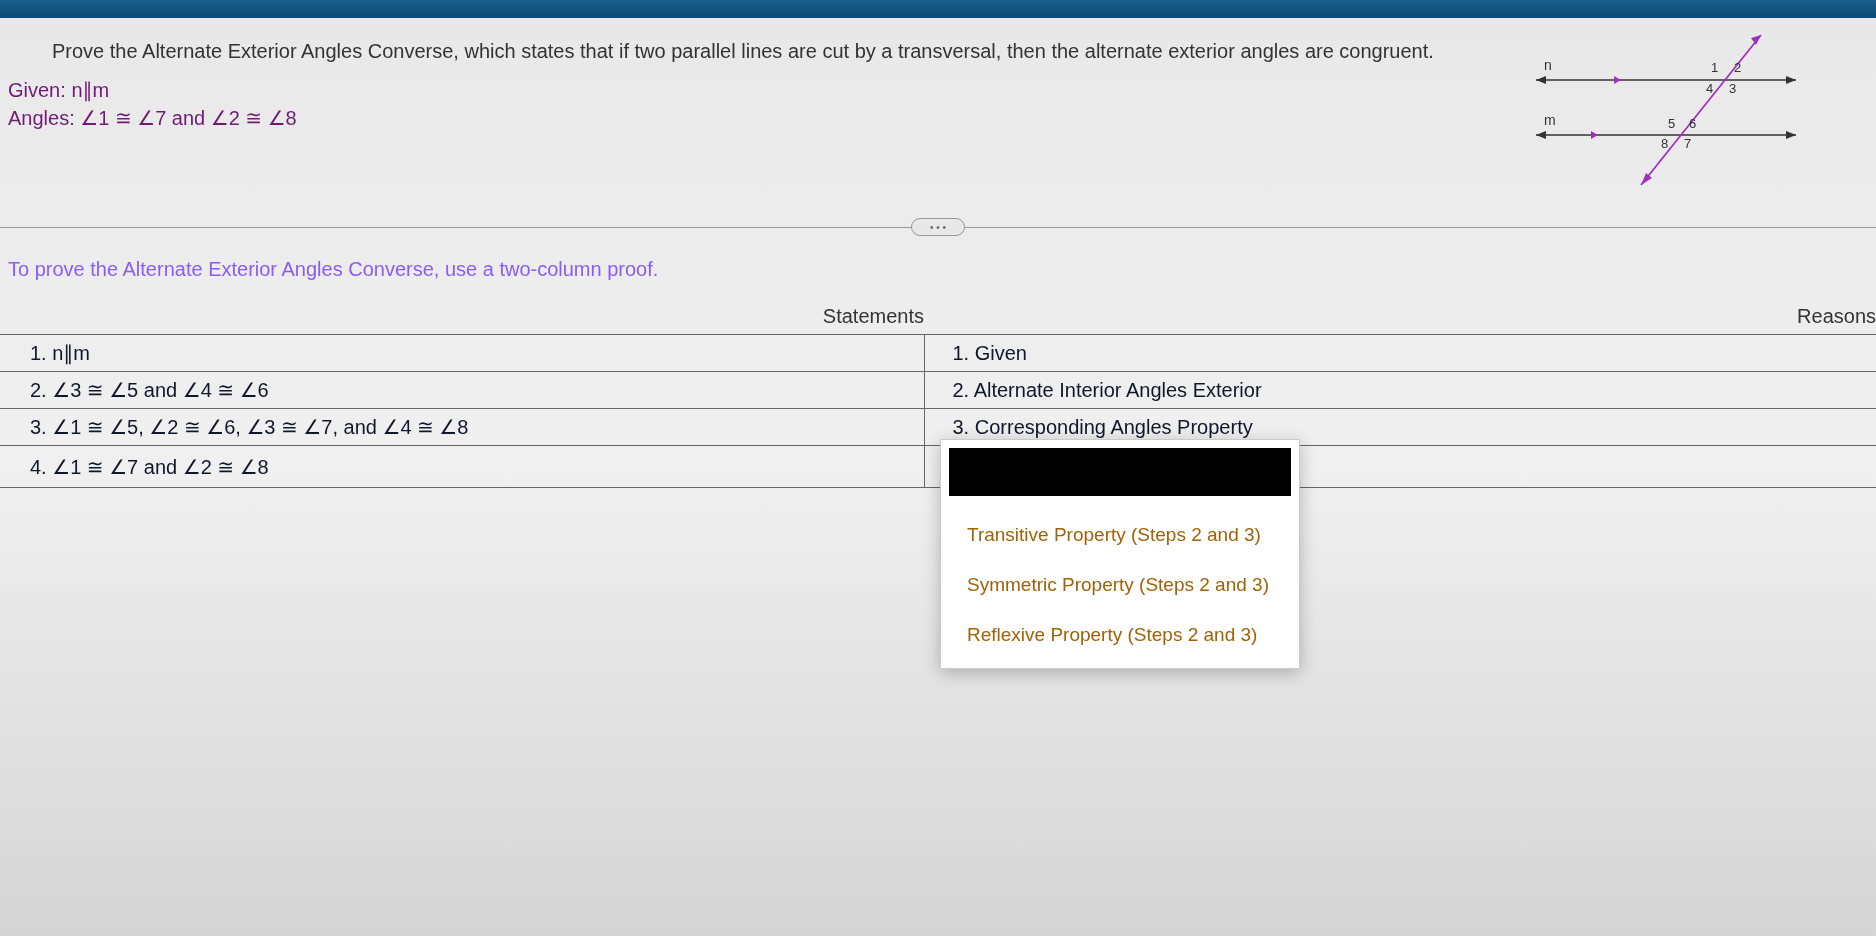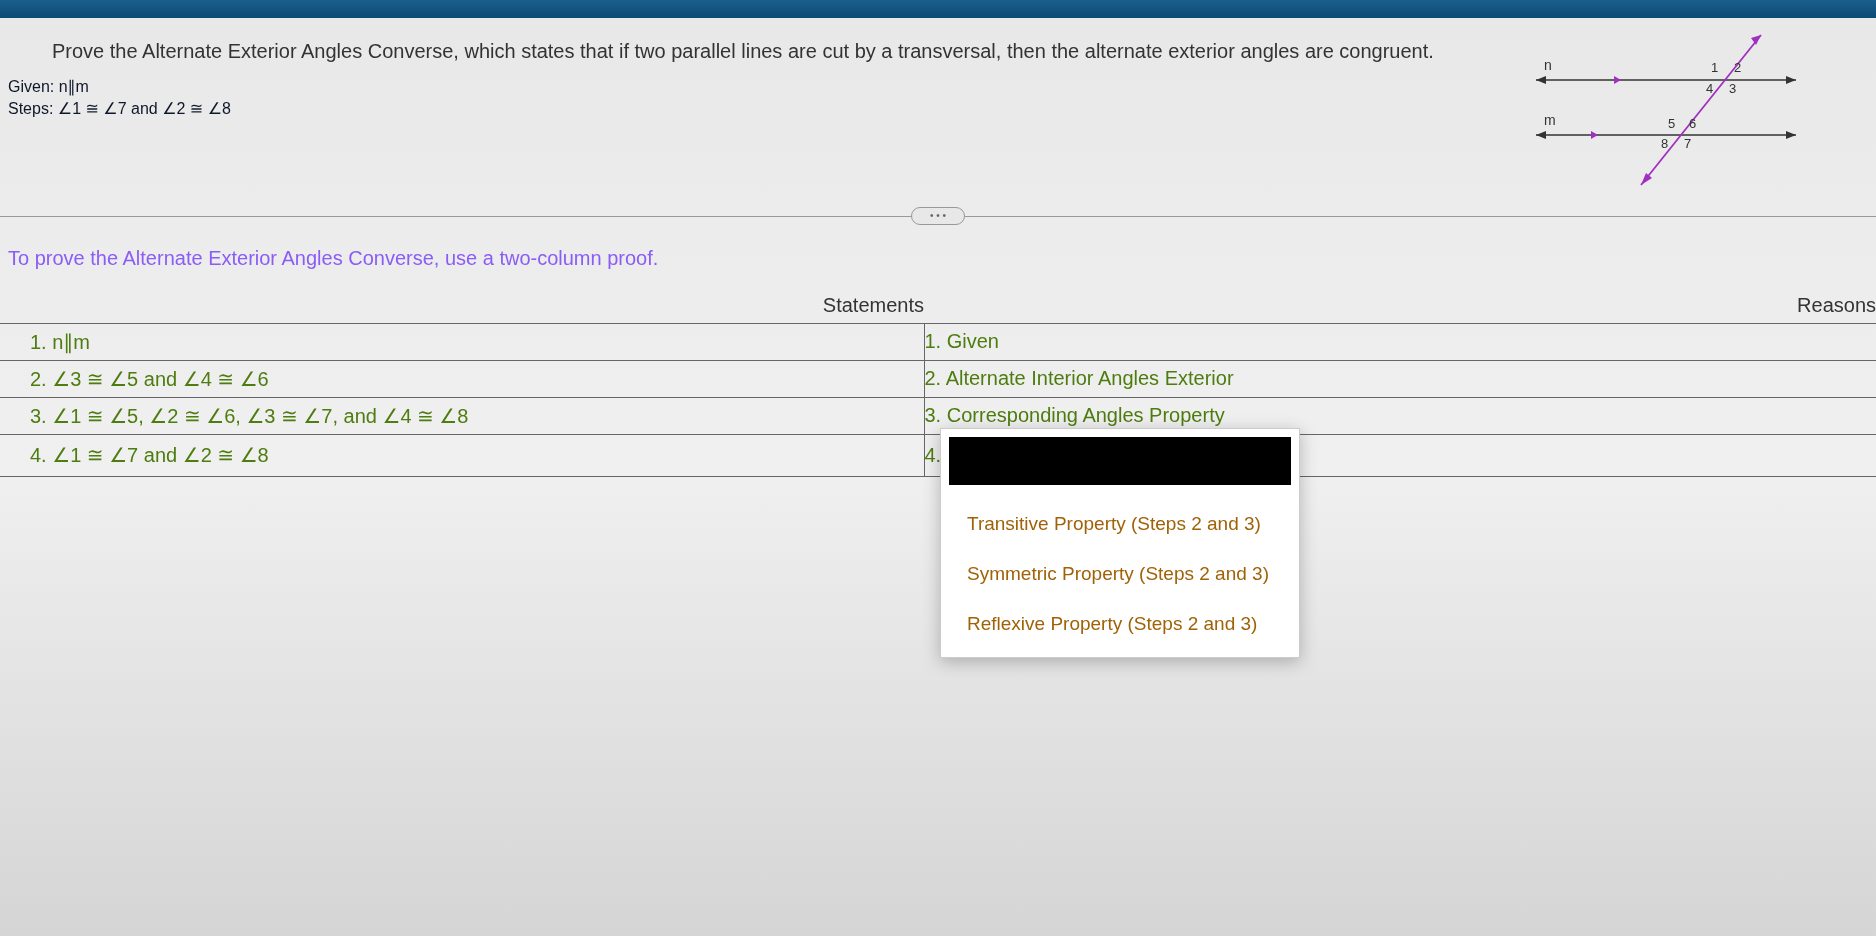--- a/index.html
+++ b/index.html
@@ -21,22 +21,22 @@
     }
     .problem-statement {
       padding: 0 8px;
       color: #333;
       font-size: 20px;
       line-height: 1.5;
       margin-left: 44px;
     }
     .given-prove {
       padding: 10px 8px 0 8px;
-      color: #0f172a;
-      font-size: 16px;
+      color: #701a75;
+      font-size: 20px;
       line-height: 1.4;
     }
     .diagram {
       position: absolute;
       top: 30px;
       right: 70px;
       width: 280px;
       height: 160px;
     }
     .collapse-divider {
@@ -77,31 +77,31 @@
       font-size: 20px;
       padding: 6px 0 6px 0;
       text-align: right;
       border-bottom: 1px solid #666;
     }
     .proof-table td {
       border: 1px solid #666;
       border-left: none;
       border-right: none;
       padding: 6px 10px 6px 30px;
-      color: #4d7c0f;
+      color: #0f172a;
       font-size: 20px;
       vertical-align: middle;
       height: 34px;
     }
     .proof-table td.stmt-col {
       width: 924px;
       border-right: 1px solid #666;
     }
     .proof-table td.reason-col {
-      padding-left: 0;
+      padding-left: 28px;
     }
     .dropdown-cell {
       position: relative;
     }
     .dropdown-selected {
       display: inline-block;
       border: 1px solid #4a90d0;
       background: #f8f8f8;
       padding: 2px 6px;
       min-width: 280px;
@@ -147,21 +147,21 @@
 <div class="content">
 
   <div class="problem-statement">Prove the Alternate Exterior Angles Converse, which states that if two parallel lines are cut by a transversal, then the alternate exterior angles are congruent.</div>
 
   <div class="given-prove">
     <div>
       <span>Given:</span>
       <span>n∥m</span>
     </div>
     <div>
-      <span>Steps:</span>
+      <span>Angles:</span>
       <span>∠1 ≅ ∠7 and ∠2 ≅ ∠8</span>
     </div>
   </div>
 
   <div class="diagram">
     <svg width="280" height="160" viewBox="0 0 280 160">
 
       <line x1="10" y1="50" x2="270" y2="50" stroke="#333" stroke-width="1.5"></line>
       <polygon points="10,50 20,46 20,54" fill="#333"></polygon>
       <polygon points="270,50 260,46 260,54" fill="#333"></polygon>

